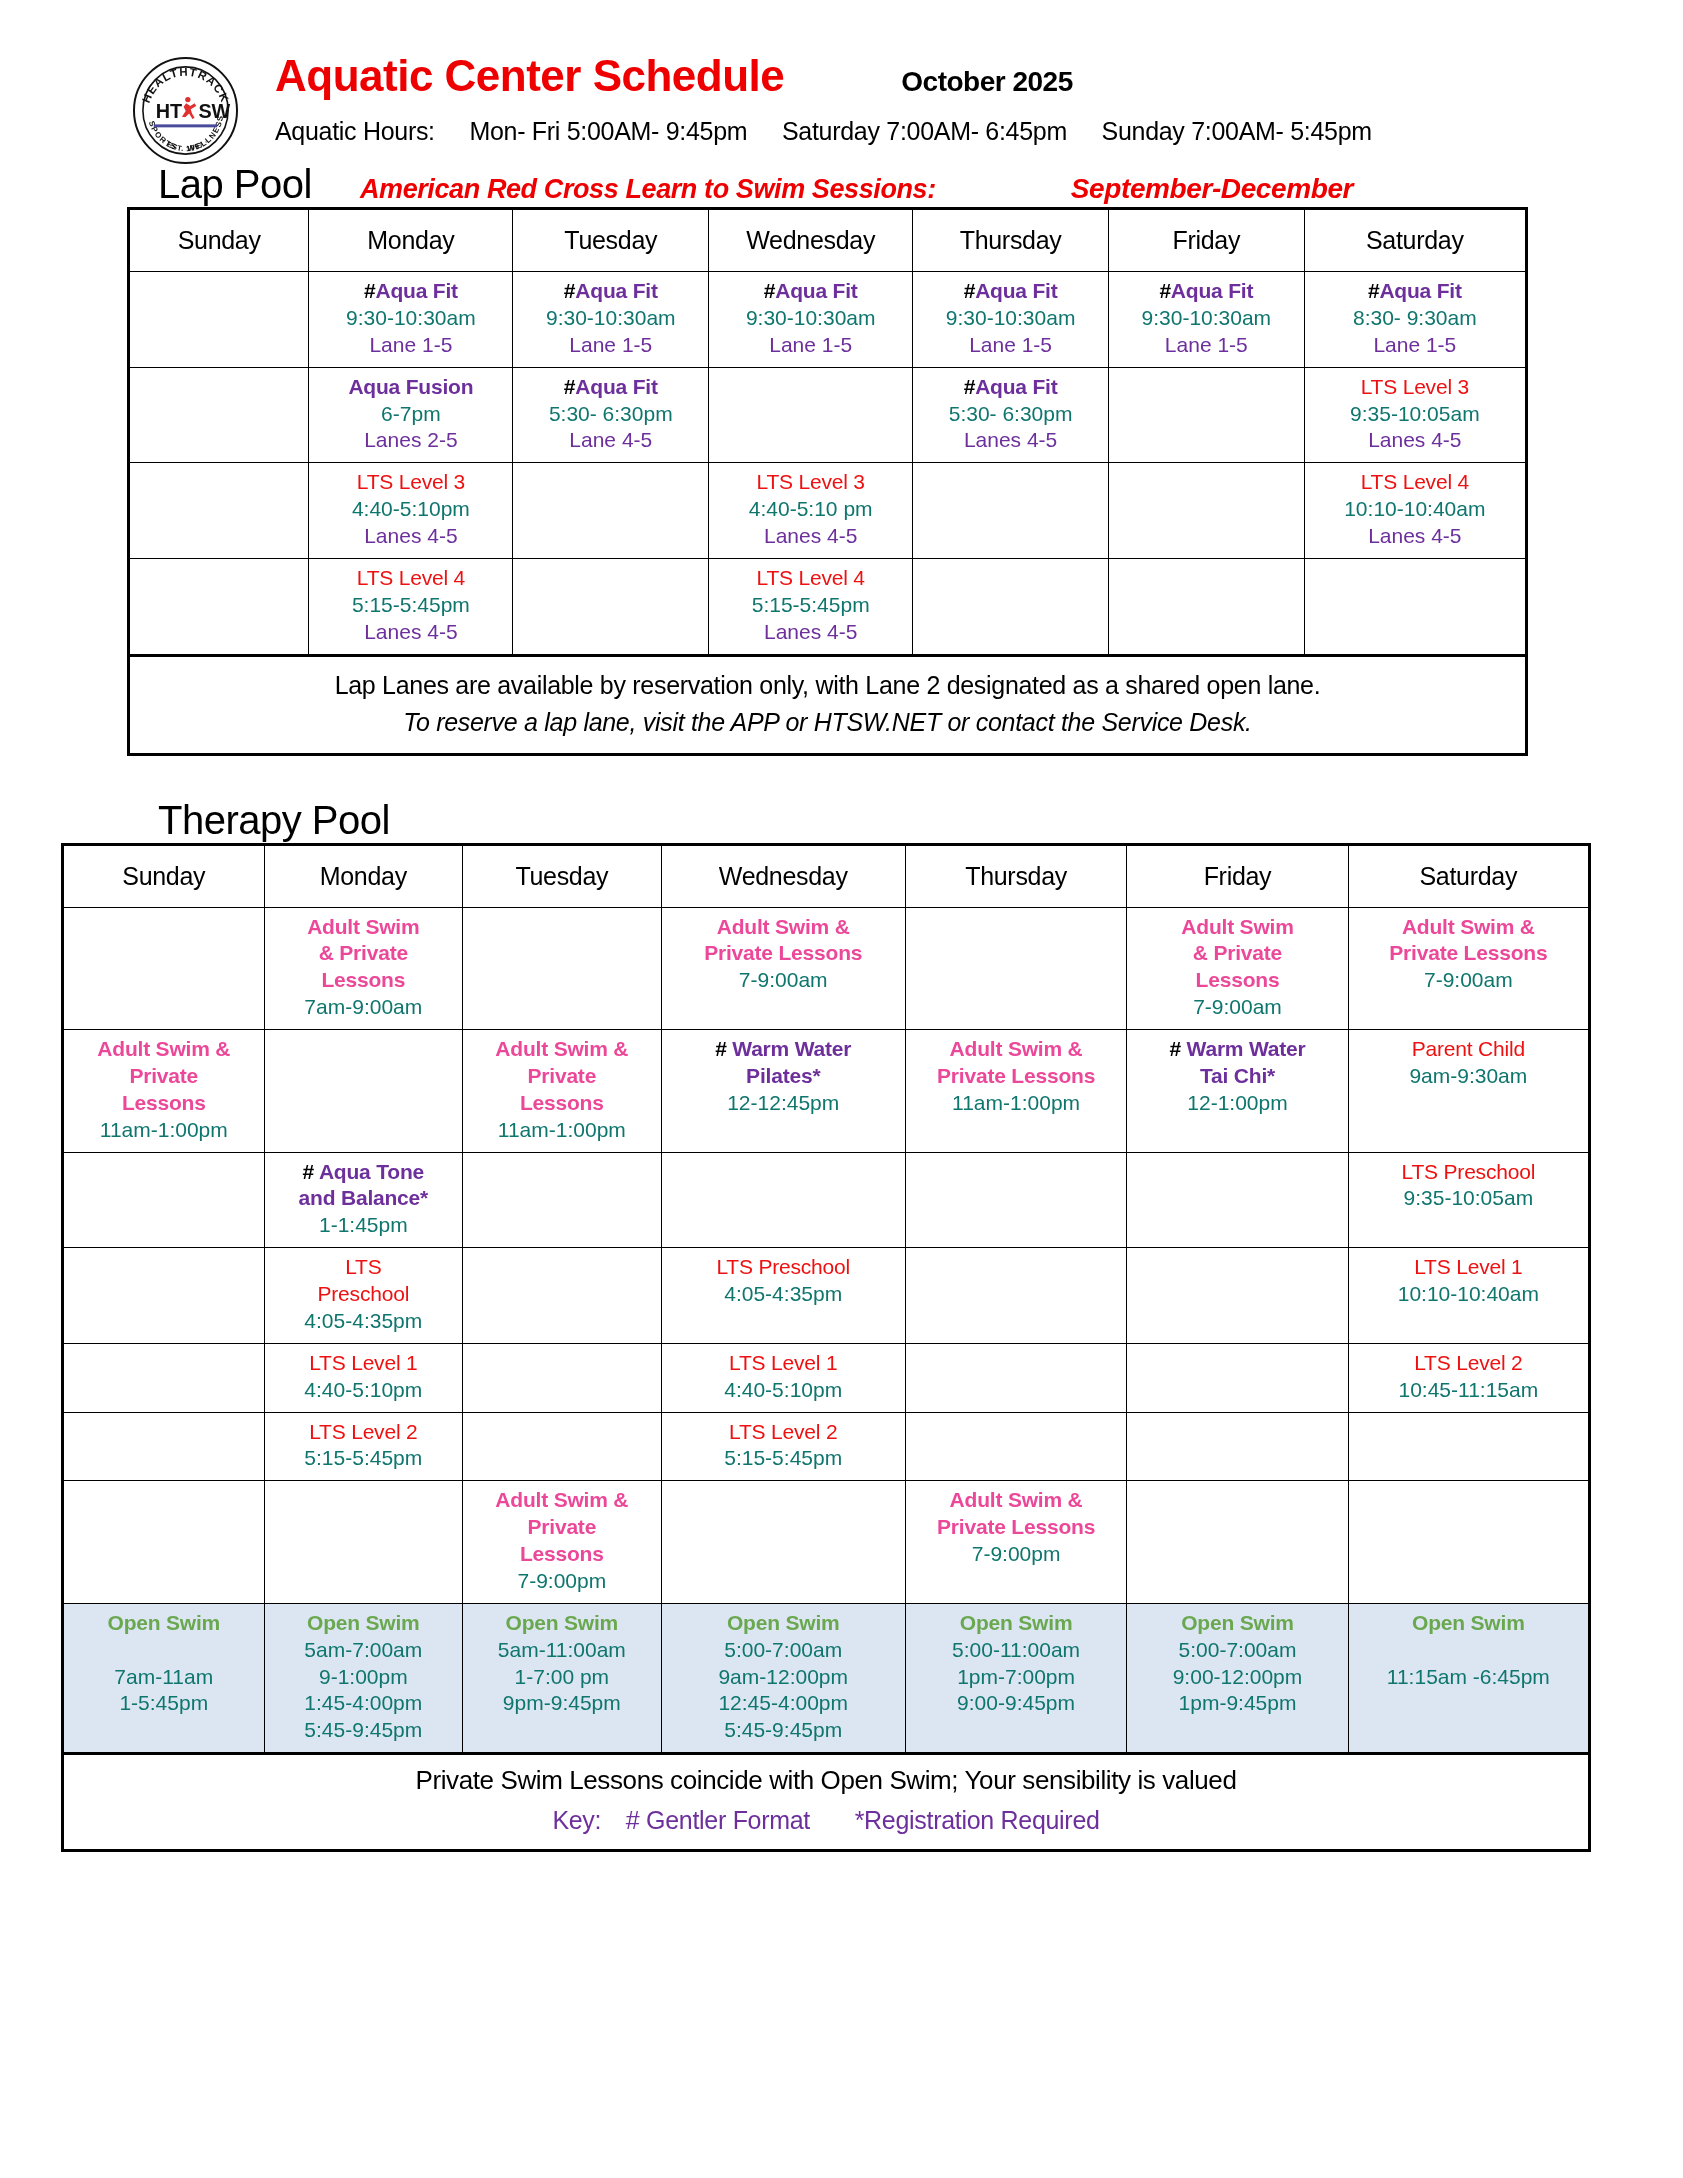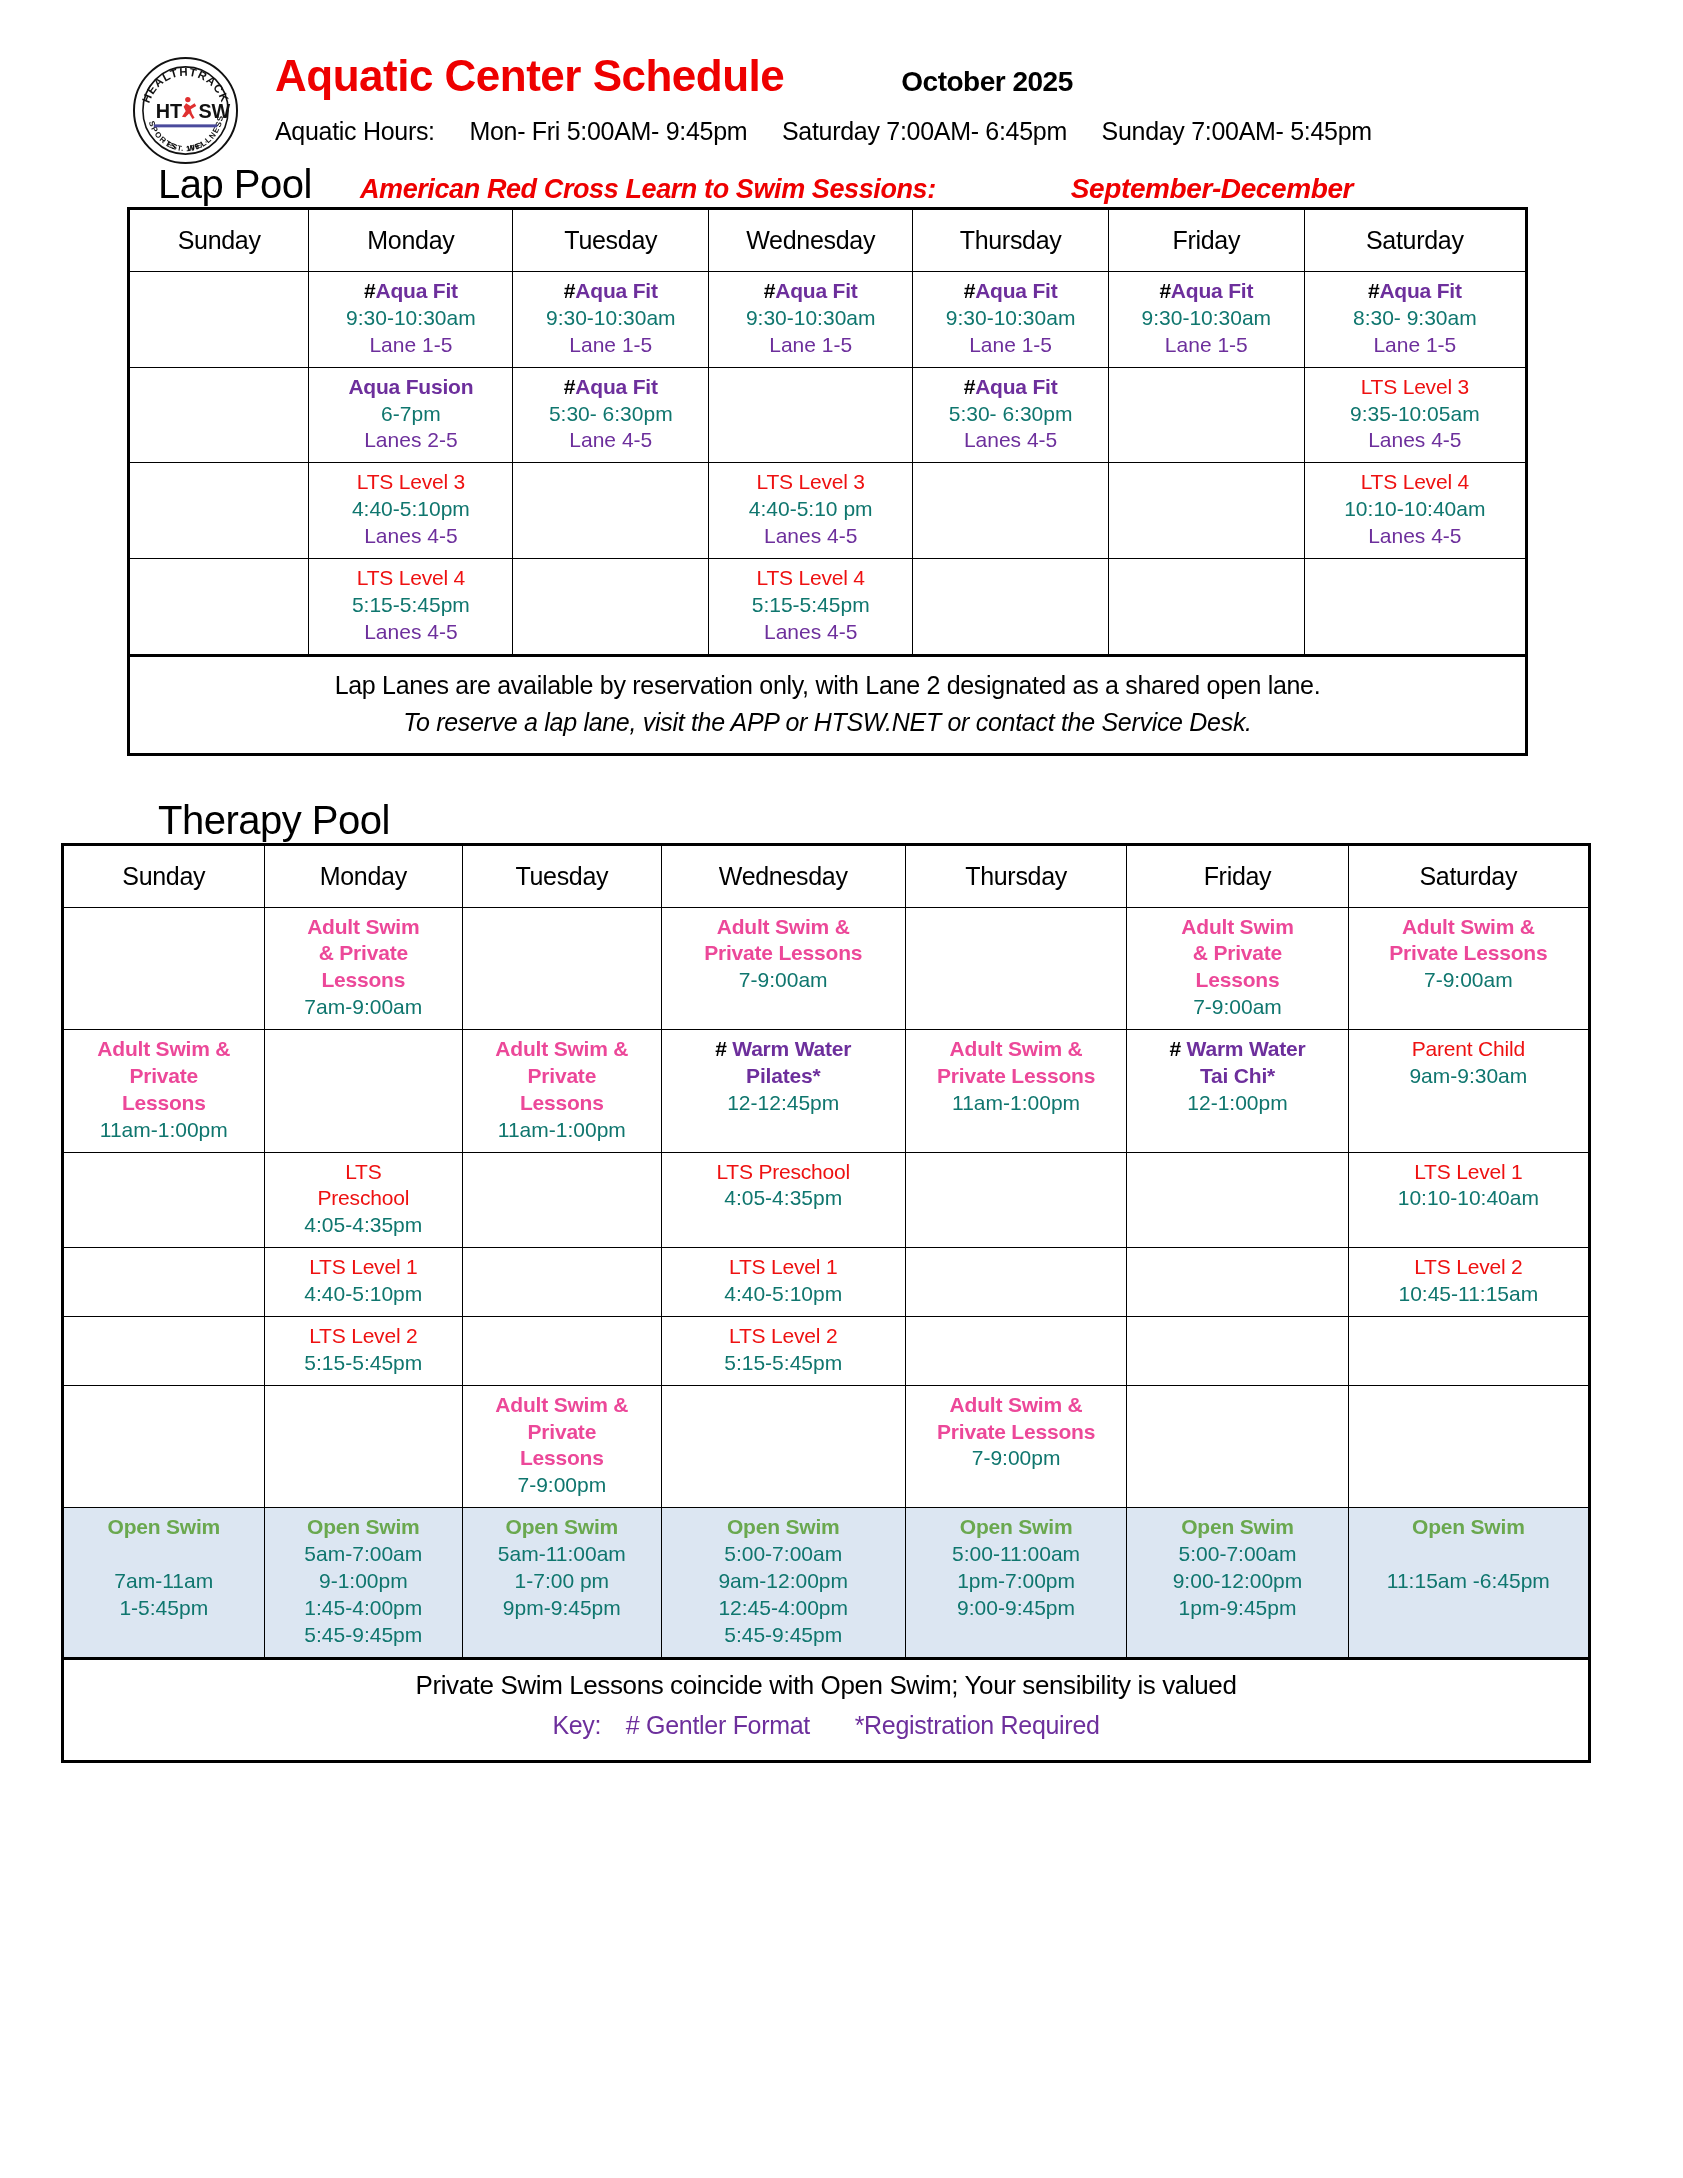--- a/index.html
+++ b/index.html
@@ -92,21 +92,21 @@
     border-top:3px solid #000 !important;
     text-align:center; padding:14px 10px 16px 10px;
   }
   .note1 { font-size:25px; letter-spacing:-0.3px; }
   .note2 { font-size:25px; font-style:italic; letter-spacing:-0.3px; margin-top:8px; }
 
   .openswim { background:#dce6f2; }
 
   .footcell {
     border-top:3px solid #000 !important;
-    text-align:center; padding:10px 8px 20px 8px;
+    text-align:center; padding:10px 8px 14px 8px;
   }
   .foot1 { font-size:26px; letter-spacing:-0.4px; }
   .foot2 { font-size:25px; color:#6d2f9c; margin-top:10px; letter-spacing:-0.3px; }
   .foot2 .k { margin-right:18px; }
   .foot2 .g { margin-right:38px; }
 
   .spacer-a { height:26px; }
   .spacer-b { height:22px; }
 </style>
 </head>
@@ -362,20 +362,35 @@
           <div class="time">12-1:00pm</div>
         </td>
         <td class="cell">
           <div class="cls cls-red">Parent Child</div>
           <div class="time">9am-9:30am</div>
         </td>
       </tr>
       <tr>
         <td class="cell">&nbsp;</td>
         <td class="cell">
+          <div class="cls cls-purple"><span class="hash">#</span> Aqua Tone<br>and Balance*</div>
+          <div class="time">1-1:45pm</div>
+        </td>
+        <td class="cell">&nbsp;</td>
+        <td class="cell">&nbsp;</td>
+        <td class="cell">&nbsp;</td>
+        <td class="cell">&nbsp;</td>
+        <td class="cell">
+          <div class="cls cls-red">LTS Preschool</div>
+          <div class="time">9:35-10:05am</div>
+        </td>
+      </tr>
+      <tr>
+        <td class="cell">&nbsp;</td>
+        <td class="cell">
           <div class="cls cls-red">LTS<br>Preschool</div>
           <div class="time">4:05-4:35pm</div>
         </td>
         <td class="cell">&nbsp;</td>
         <td class="cell">
           <div class="cls cls-red">LTS Preschool</div>
           <div class="time">4:05-4:35pm</div>
         </td>
         <td class="cell">&nbsp;</td>
         <td class="cell">&nbsp;</td>

